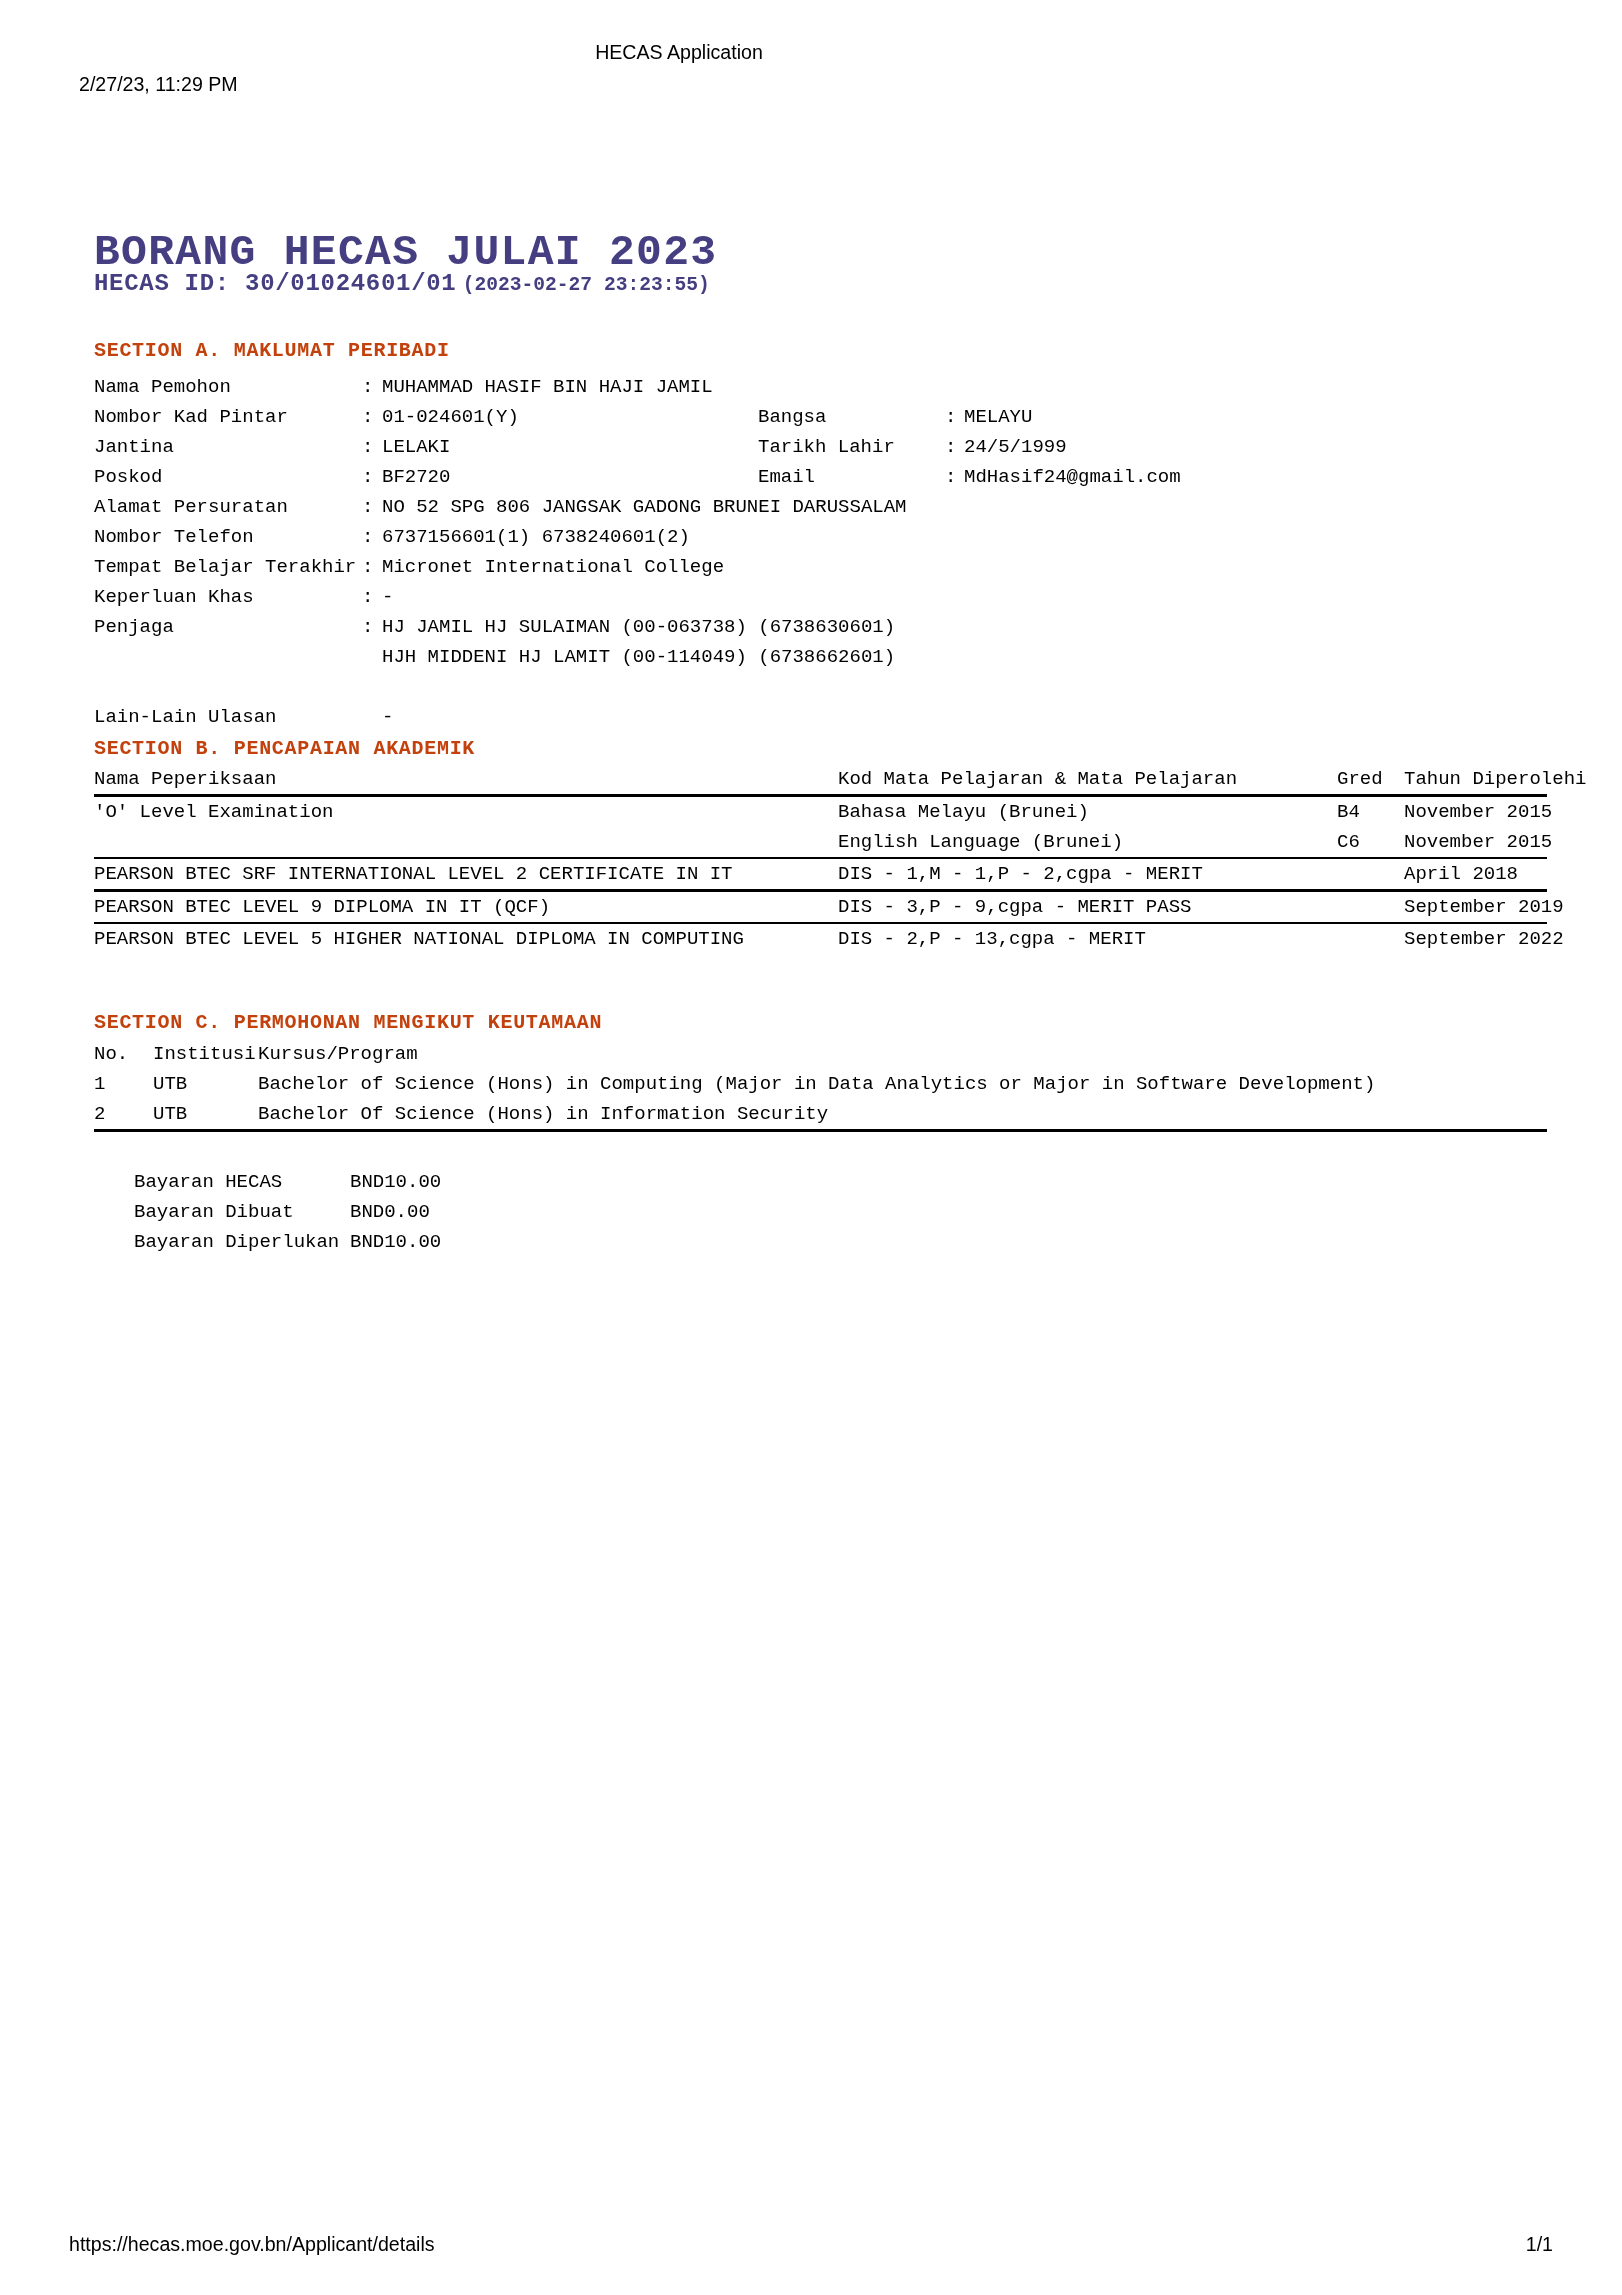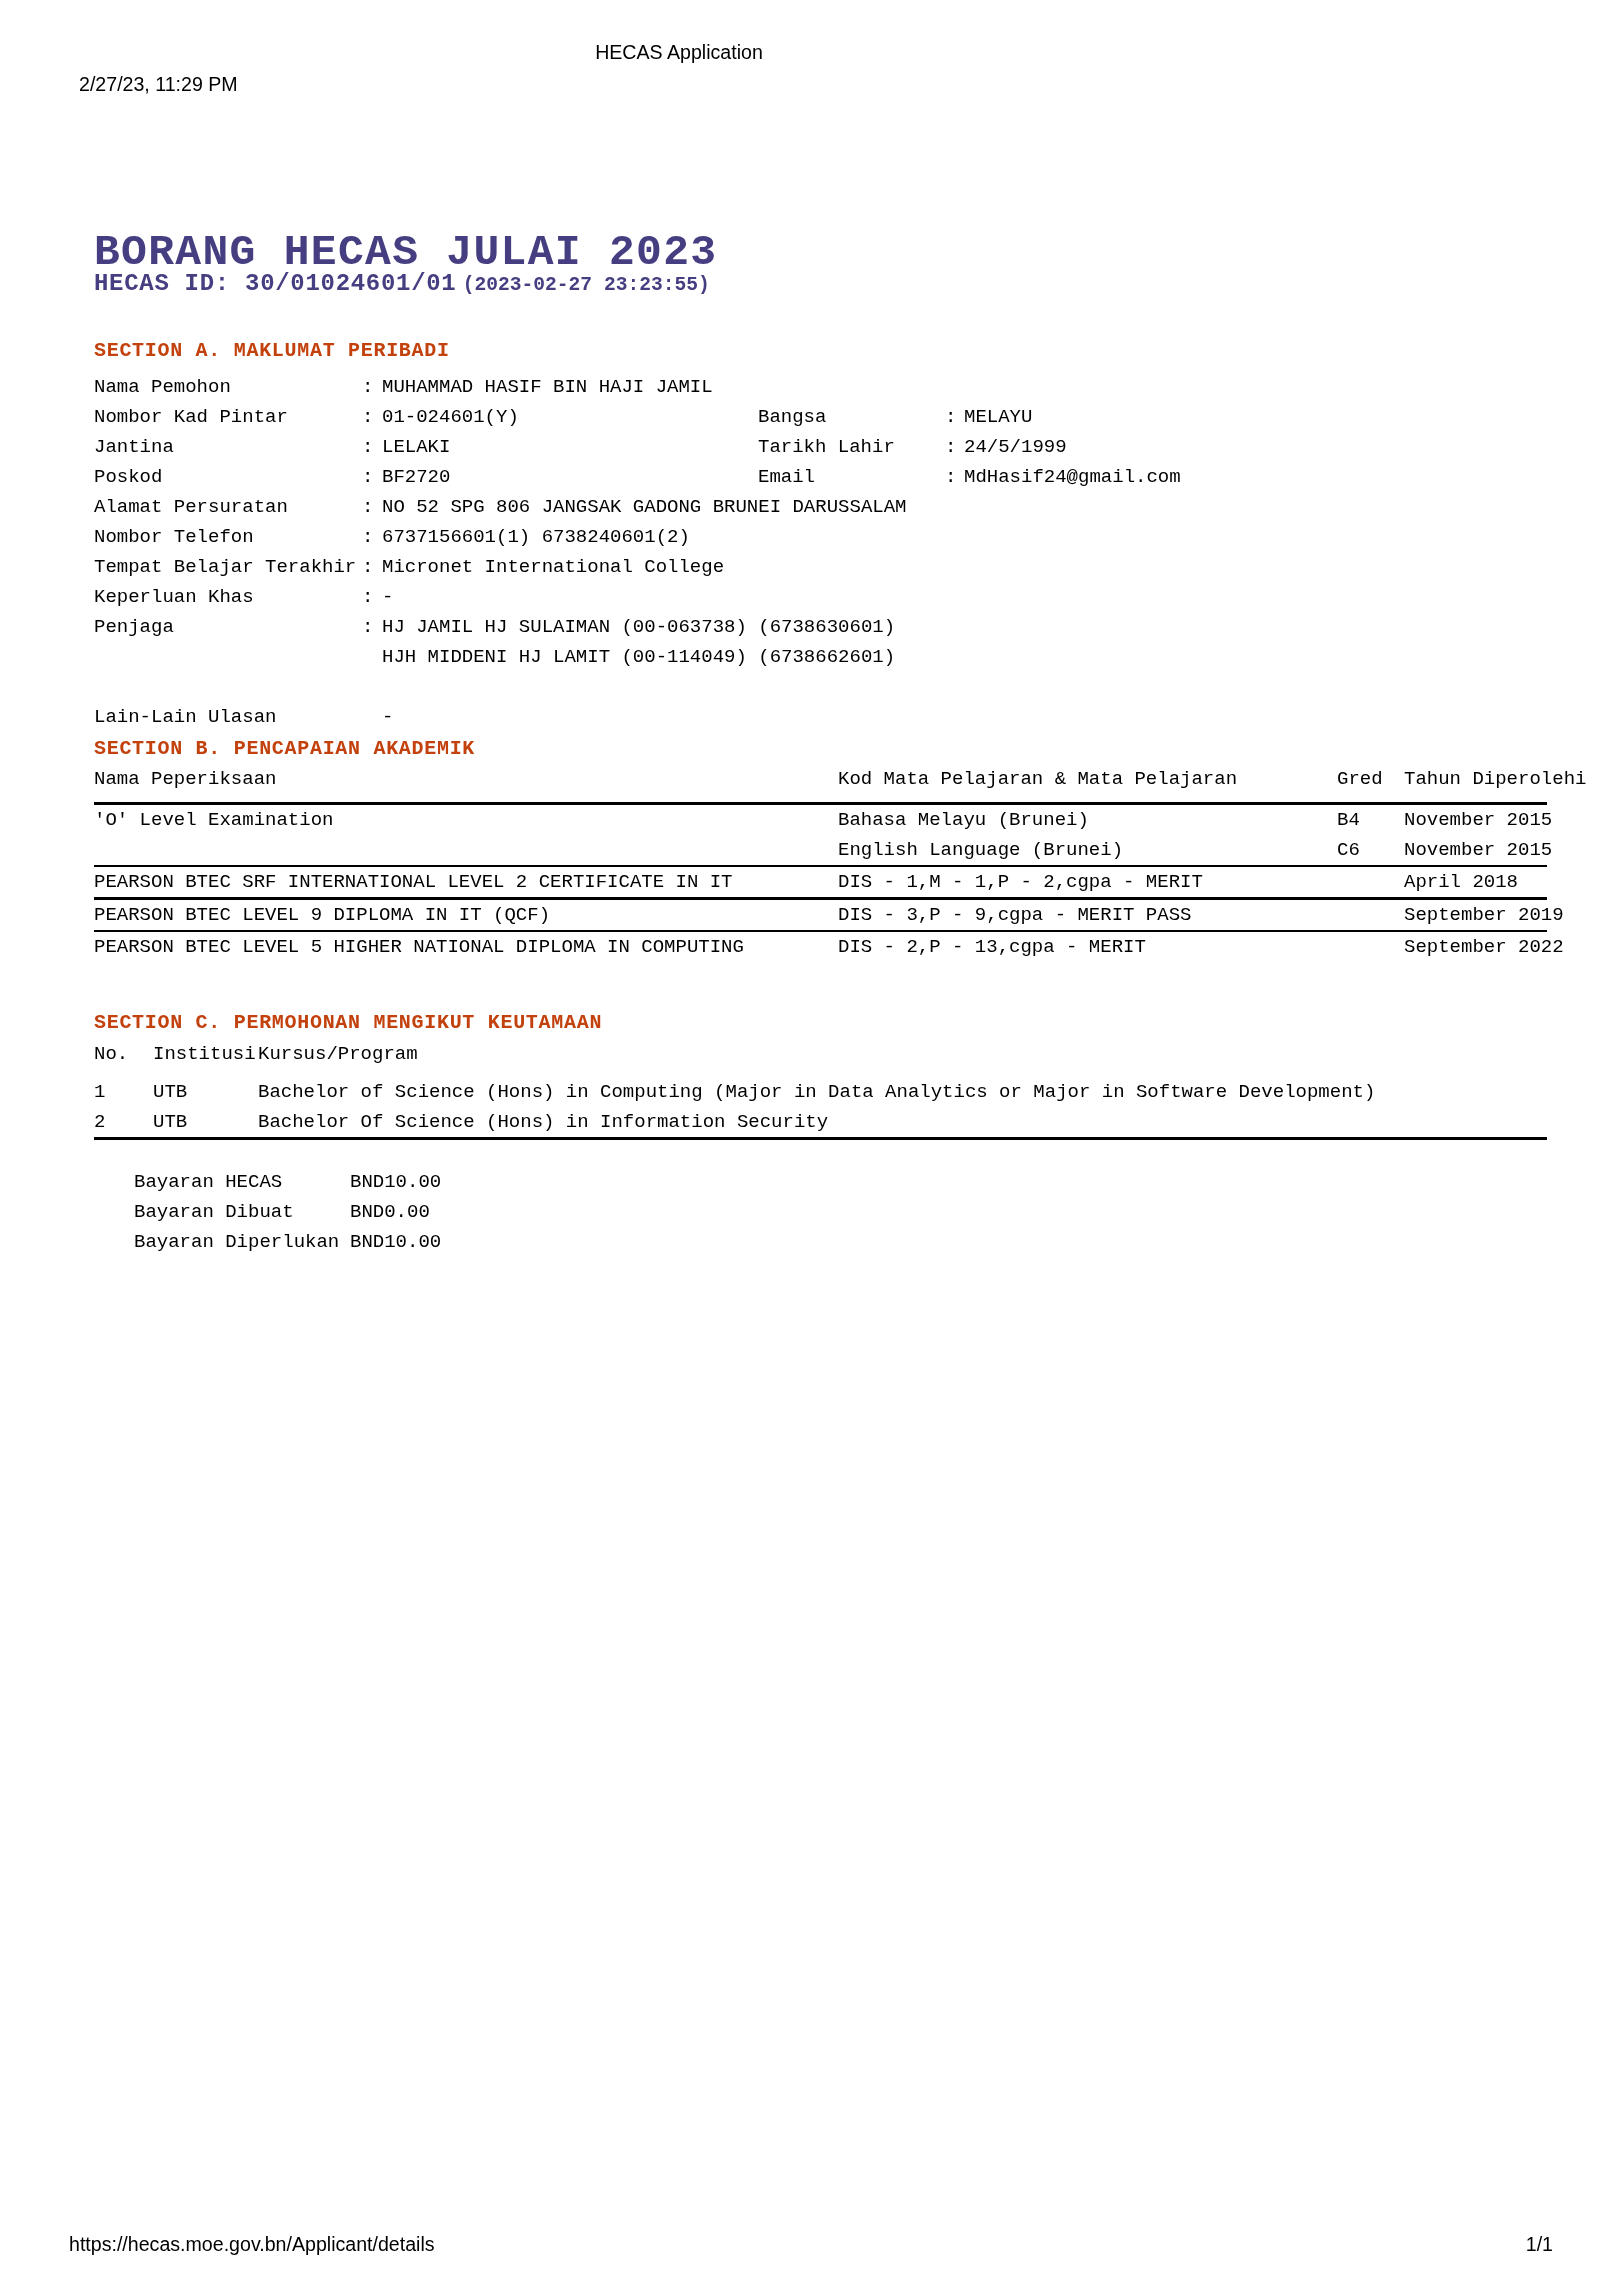--- a/index.html
+++ b/index.html
@@ -123,21 +123,21 @@
 
   .dtable th,
   .dtable td {
     text-align: left;
     vertical-align: top;
     font-weight: normal;
     padding: 0;
     line-height: 30px;
     white-space: nowrap;
   }
-  .dtable th { padding-bottom: 8px; }
+  .dtable th { padding-bottom: 0; }
 
   .rule-row td {
     padding: 0;
     height: 2.6px;
     line-height: 0;
   }
   .hrule {
     display: block;
     height: 2.6px;
     background: #000;

